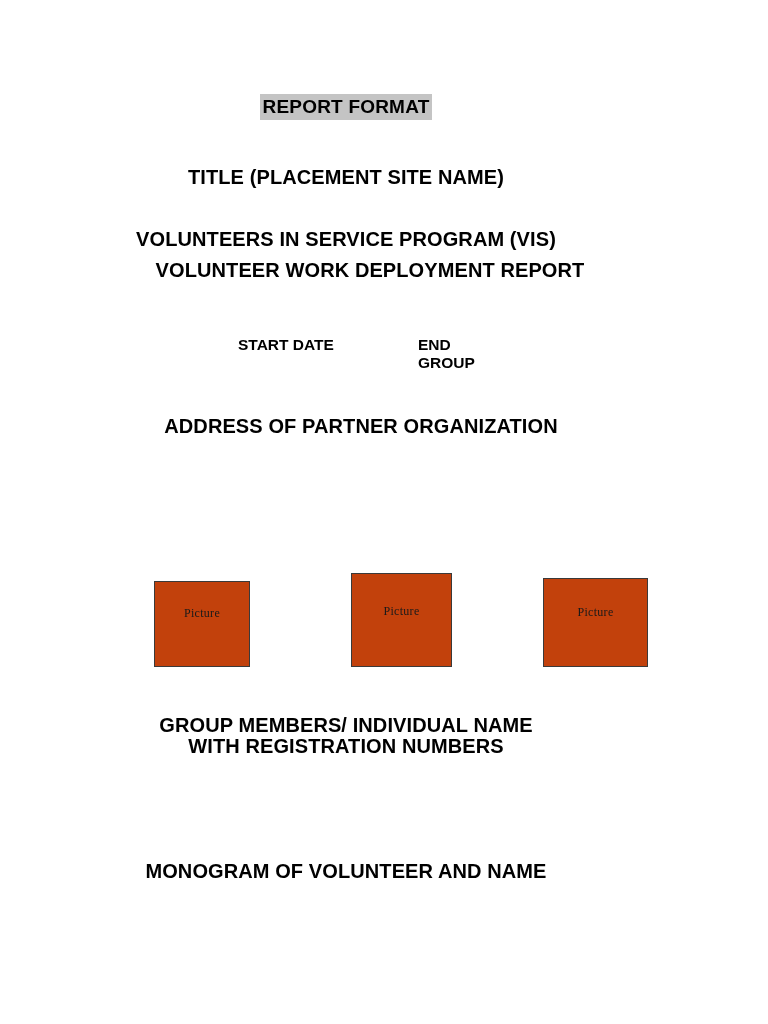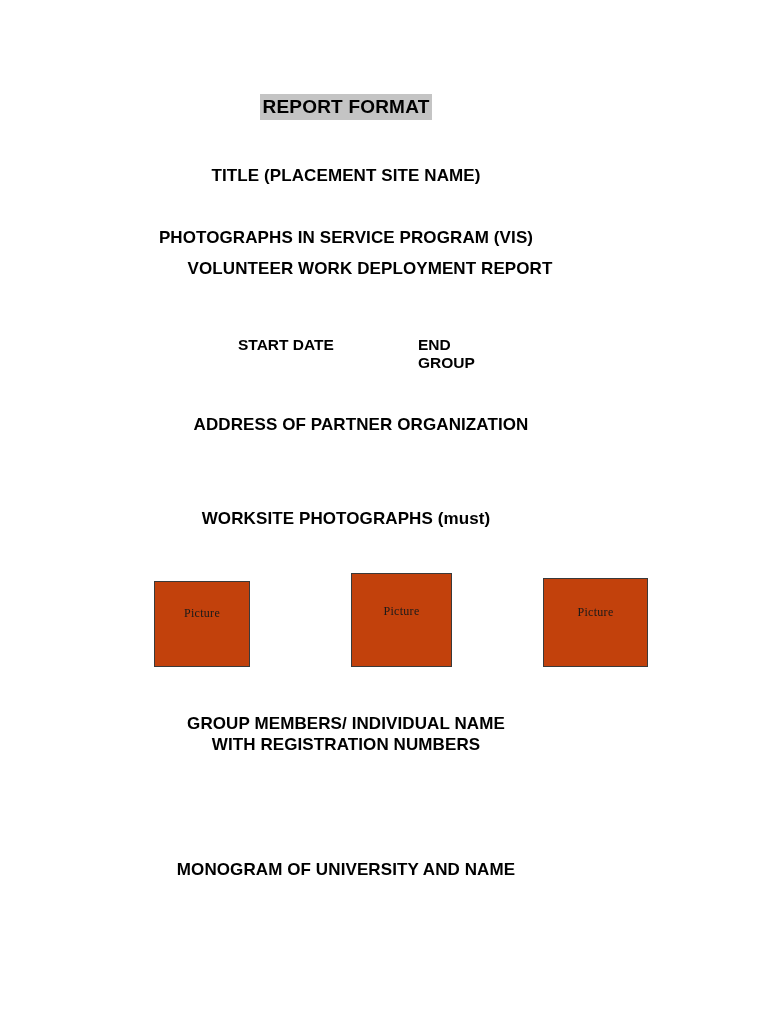--- a/index.html
+++ b/index.html
@@ -38,21 +38,21 @@
   .doc-title {
     font-size: 19px;
     letter-spacing: 0.2px;
   }
   .doc-title .hl {
     background: #c4c4c4;
     padding: 2px 3px 3px 3px;
   }
 
   .heading {
-    font-size: 17px;
+    font-size: 20px;
     letter-spacing: 0.1px;
   }
 
   .dates-row {
     position: absolute;
     left: 0;
     width: 744px;
     text-align: center;
     font-weight: bold;
     font-size: 15.5px;
@@ -102,46 +102,45 @@
 </style>
 </head>
 <body>
 
 <div class="page">
 
   <div class="line doc-title" style="top:96px;"><span class="hl">REPORT FORMAT</span></div>
 
   <div class="line heading" style="top:166px;">TITLE (PLACEMENT SITE NAME)</div>
 
-  <div class="line heading" style="top:228px;">PHOTOGRAPHS IN SERVICE PROGRAM (VIS)</div>
+  <div class="line heading" style="top:228px;">VOLUNTEERS IN SERVICE PROGRAM (VIS)</div>
 
   <div class="line heading" style="top:259px;margin-left:24px;">VOLUNTEER WORK DEPLOYMENT REPORT</div>
 
   <div class="dates-row" style="top:322px;">
     <span class="dates-inner">
       <span class="start">START DATE</span>
       <span class="end">END GROUP</span>
     </span>
   </div>
 
   <div class="line heading" style="top:415px;margin-left:15px;">ADDRESS OF PARTNER ORGANIZATION</div>
 
-  <div class="line heading" style="top:509px;">WORKSITE PHOTOGRAPHS (must)</div>
 
   <div class="picture-box box-1">
     <div class="picture-label">Picture</div>
   </div>
 
   <div class="picture-box box-2">
     <div class="picture-label">Picture</div>
   </div>
 
   <div class="picture-box box-3">
     <div class="picture-label">Picture</div>
   </div>
 
   <div class="line heading" style="top:735px;">WITH REGISTRATION NUMBERS</div>
 
   <div class="line heading" style="top:714px;">GROUP MEMBERS/ INDIVIDUAL NAME</div>
 
-  <div class="line heading" style="top:860px;">MONOGRAM OF UNIVERSITY AND NAME</div>
+  <div class="line heading" style="top:860px;">MONOGRAM OF VOLUNTEER AND NAME</div>
 
 </div>
 
 </body></html>

